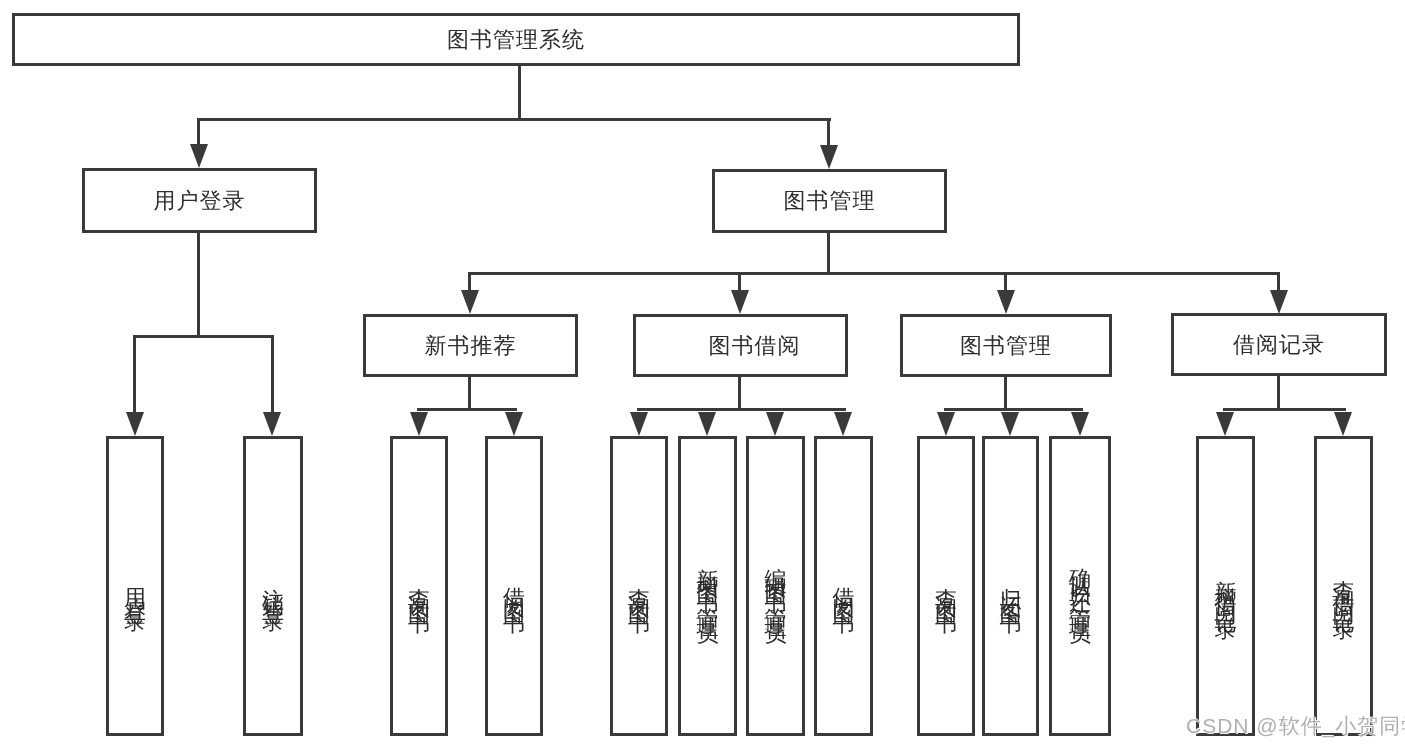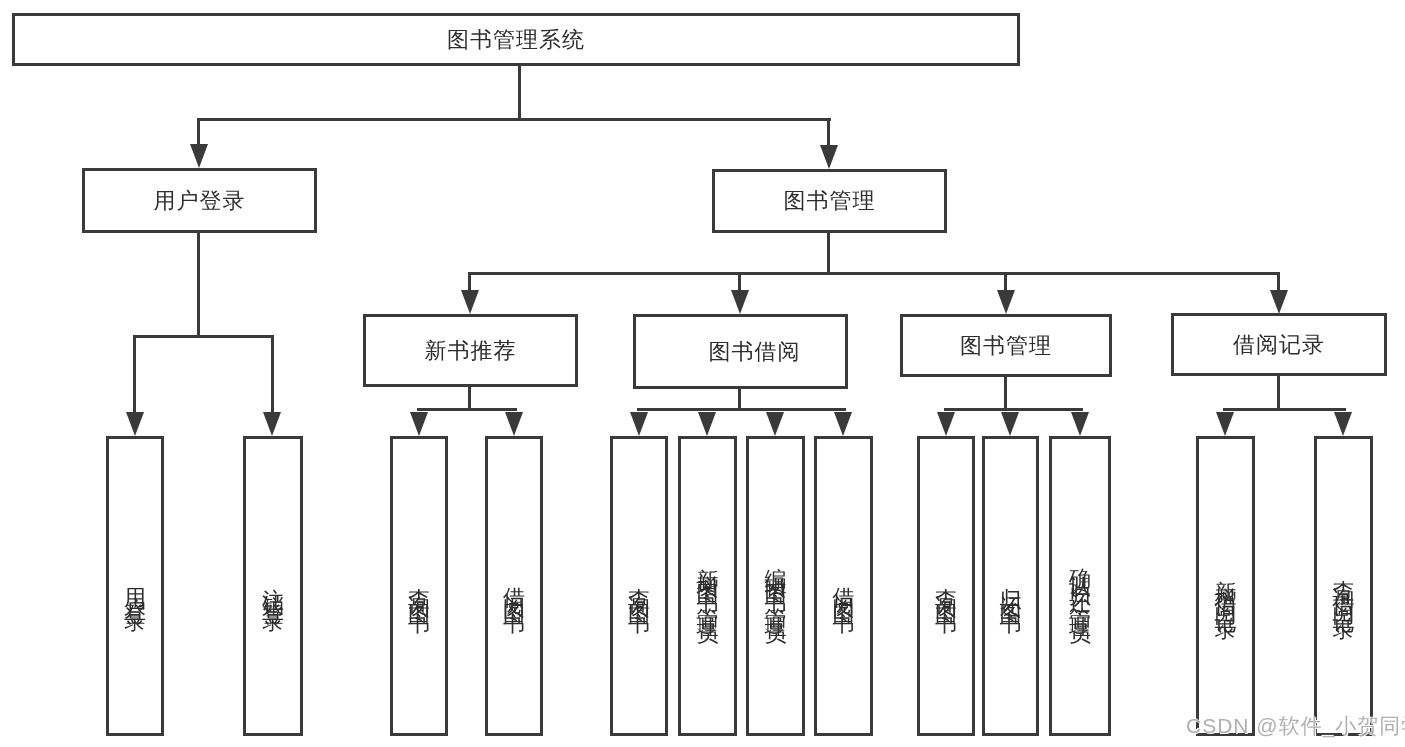--- a/index.html
+++ b/index.html
@@ -77,24 +77,24 @@
     <span>图书管理系统</span>
   </div>
 
   <div class="box" style="left:82px;top:168px;width:235px;height:65px;">
     <span>用户登录</span>
   </div>
   <div class="box" style="left:712px;top:169px;width:235px;height:64px;">
     <span>图书管理</span>
   </div>
 
-  <div class="box" style="left:363px;top:314px;width:215px;height:73px;">
+  <div class="box" style="left:363px;top:314px;width:215px;height:63px;">
     <span>新书推荐</span>
   </div>
-  <div class="box" style="left:633px;top:314px;width:215px;height:75px;padding-left:28px;">
+  <div class="box" style="left:633px;top:314px;width:215px;height:63px;padding-left:28px;">
     <span>图书借阅</span>
   </div>
   <div class="box" style="left:900px;top:314px;width:212px;height:63px;">
     <span>图书管理</span>
   </div>
   <div class="box" style="left:1171px;top:313px;width:216px;height:63px;">
     <span>借阅记录</span>
   </div>
 
   <div class="box vbox" style="left:106px;top:436px;width:58px;height:300px;">

